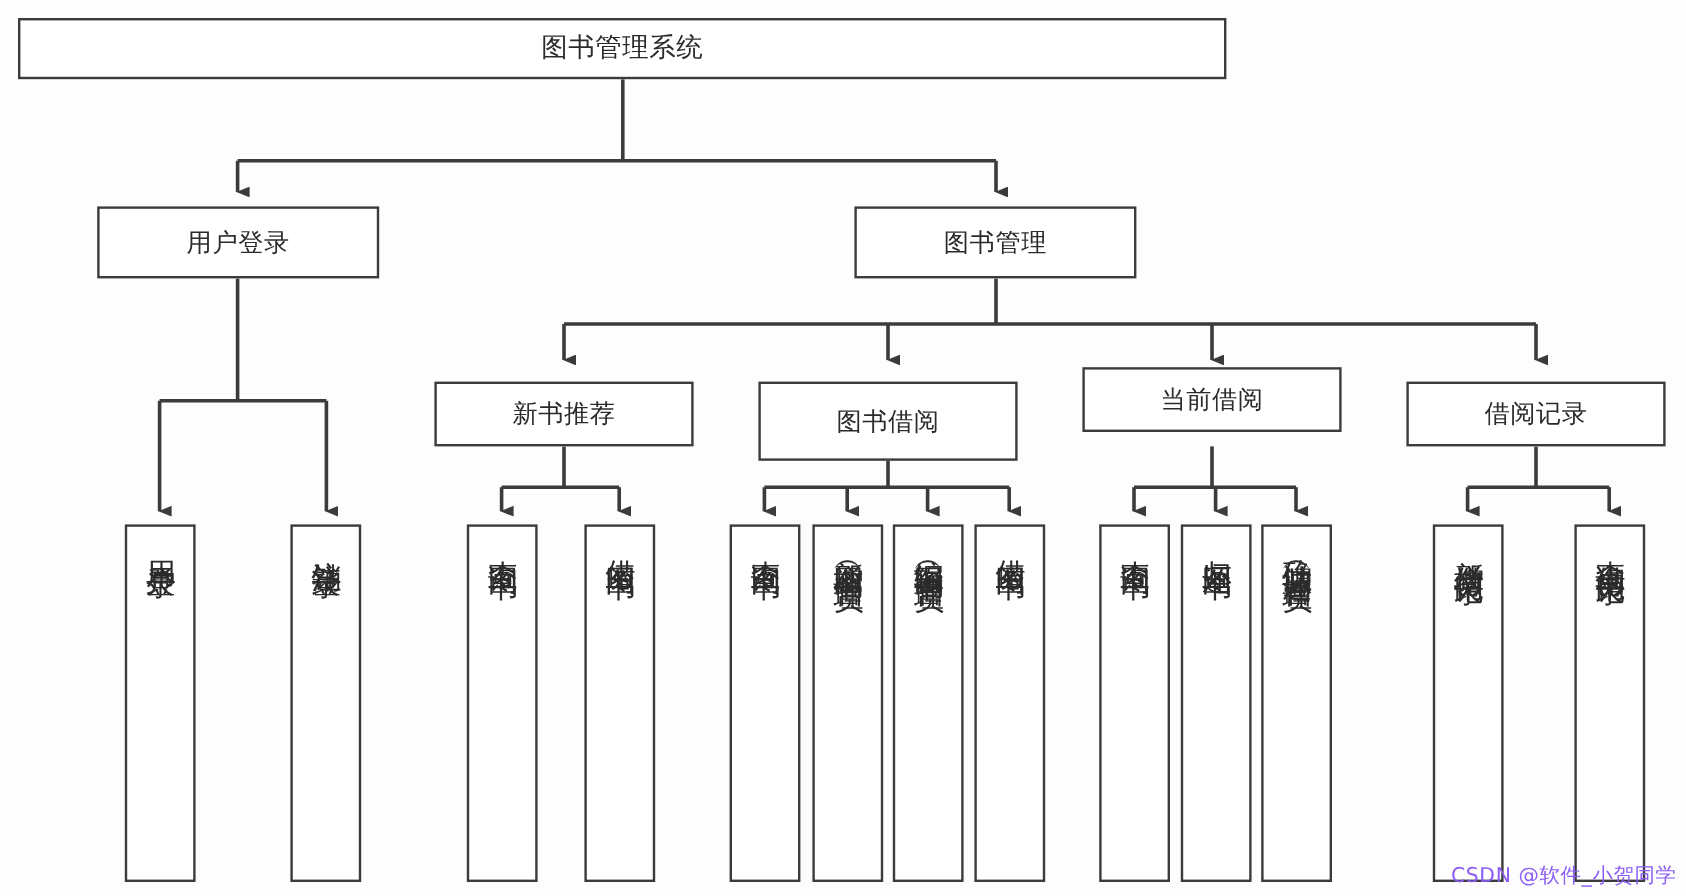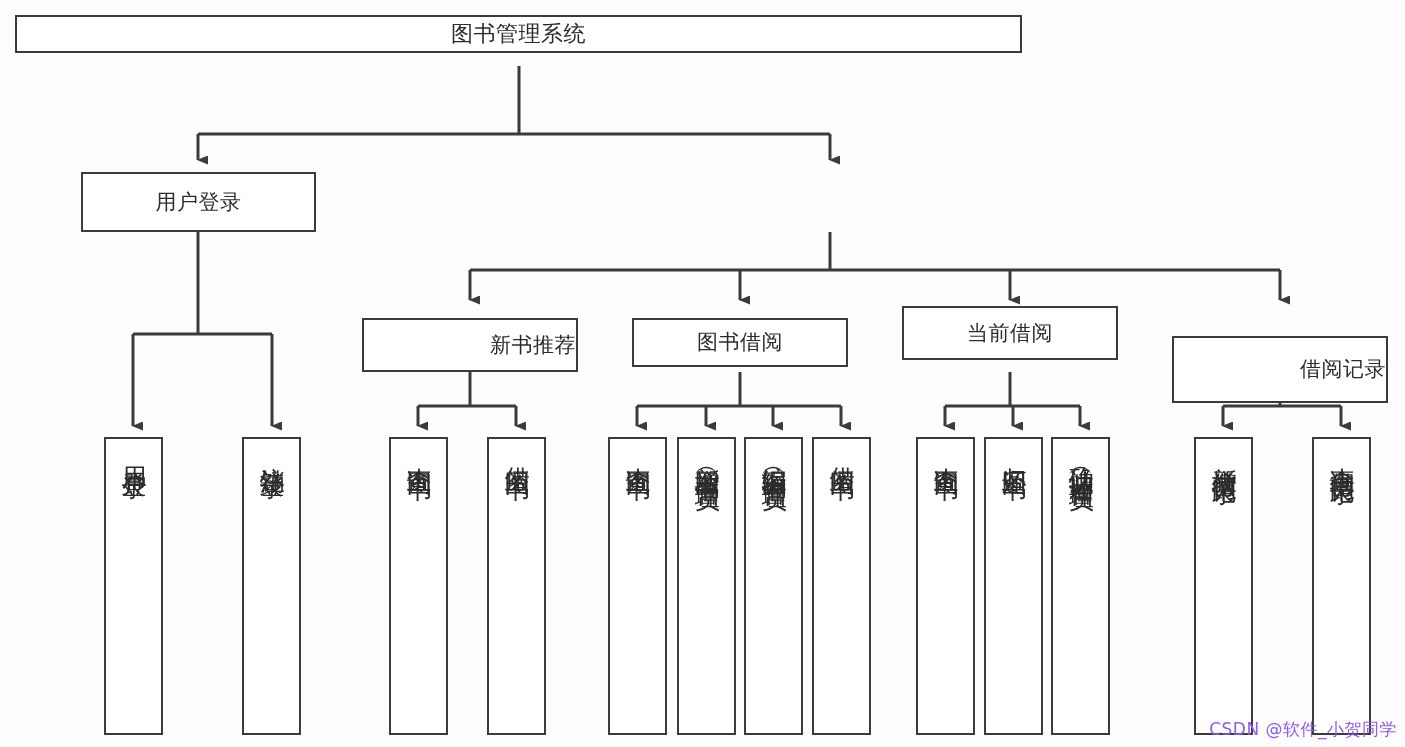--- a/index.html
+++ b/index.html
@@ -118,42 +118,45 @@
       <path d="M1013,406 L1013,426" marker-end="url(#arw)"></path>
       <path d="M1080,406 L1080,426" marker-end="url(#arw)"></path>
 
       <path d="M1280,372 L1280,406"></path>
       <path d="M1223,406 L1341,406"></path>
       <path d="M1223,406 L1223,426" marker-end="url(#arw)"></path>
       <path d="M1341,406 L1341,426" marker-end="url(#arw)"></path>
     </g>
   </svg>
 
-  <div class="node h root" style="left:15px; top:15px; width:1007px; height:38px;">
+  <div class="node h root" style="left:15px; top:15px; width:1007px; height:51px;">
     <span class="label">图书管理系统</span>
   </div>
 
   <div class="node h" style="left:81px; top:172px; width:235px; height:60px;">
     <span class="label">用户登录</span>
   </div>
 
-
-  <div class="node h" style="left:362px; top:318px; width:216px; height:54px;justify-content:flex-end;">
+  <div class="node h" style="left:712px; top:172px; width:235px; height:60px;">
+    <span class="label">图书管理</span>
+  </div>
+
+  <div class="node h" style="left:362px; top:318px; width:216px; height:54px;">
     <span class="label">新书推荐</span>
   </div>
 
-  <div class="node h" style="left:632px; top:318px; width:216px; height:49px;">
+  <div class="node h" style="left:632px; top:318px; width:216px; height:66px;">
     <span class="label">图书借阅</span>
   </div>
 
   <div class="node h" style="left:902px; top:306px; width:216px; height:54px;">
     <span class="label">当前借阅</span>
   </div>
 
-  <div class="node h" style="left:1172px; top:336px; width:216px; height:67px;justify-content:flex-end;">
+  <div class="node h" style="left:1172px; top:318px; width:216px; height:54px;">
     <span class="label">借阅记录</span>
   </div>
 
   <div class="node v" style="left:104px; top:437px; width:59px; height:298px;">
     <span class="label">用户登录</span>
   </div>
 
   <div class="node v" style="left:242px; top:437px; width:59px; height:298px;">
     <span class="label">注销登录</span>
   </div>

